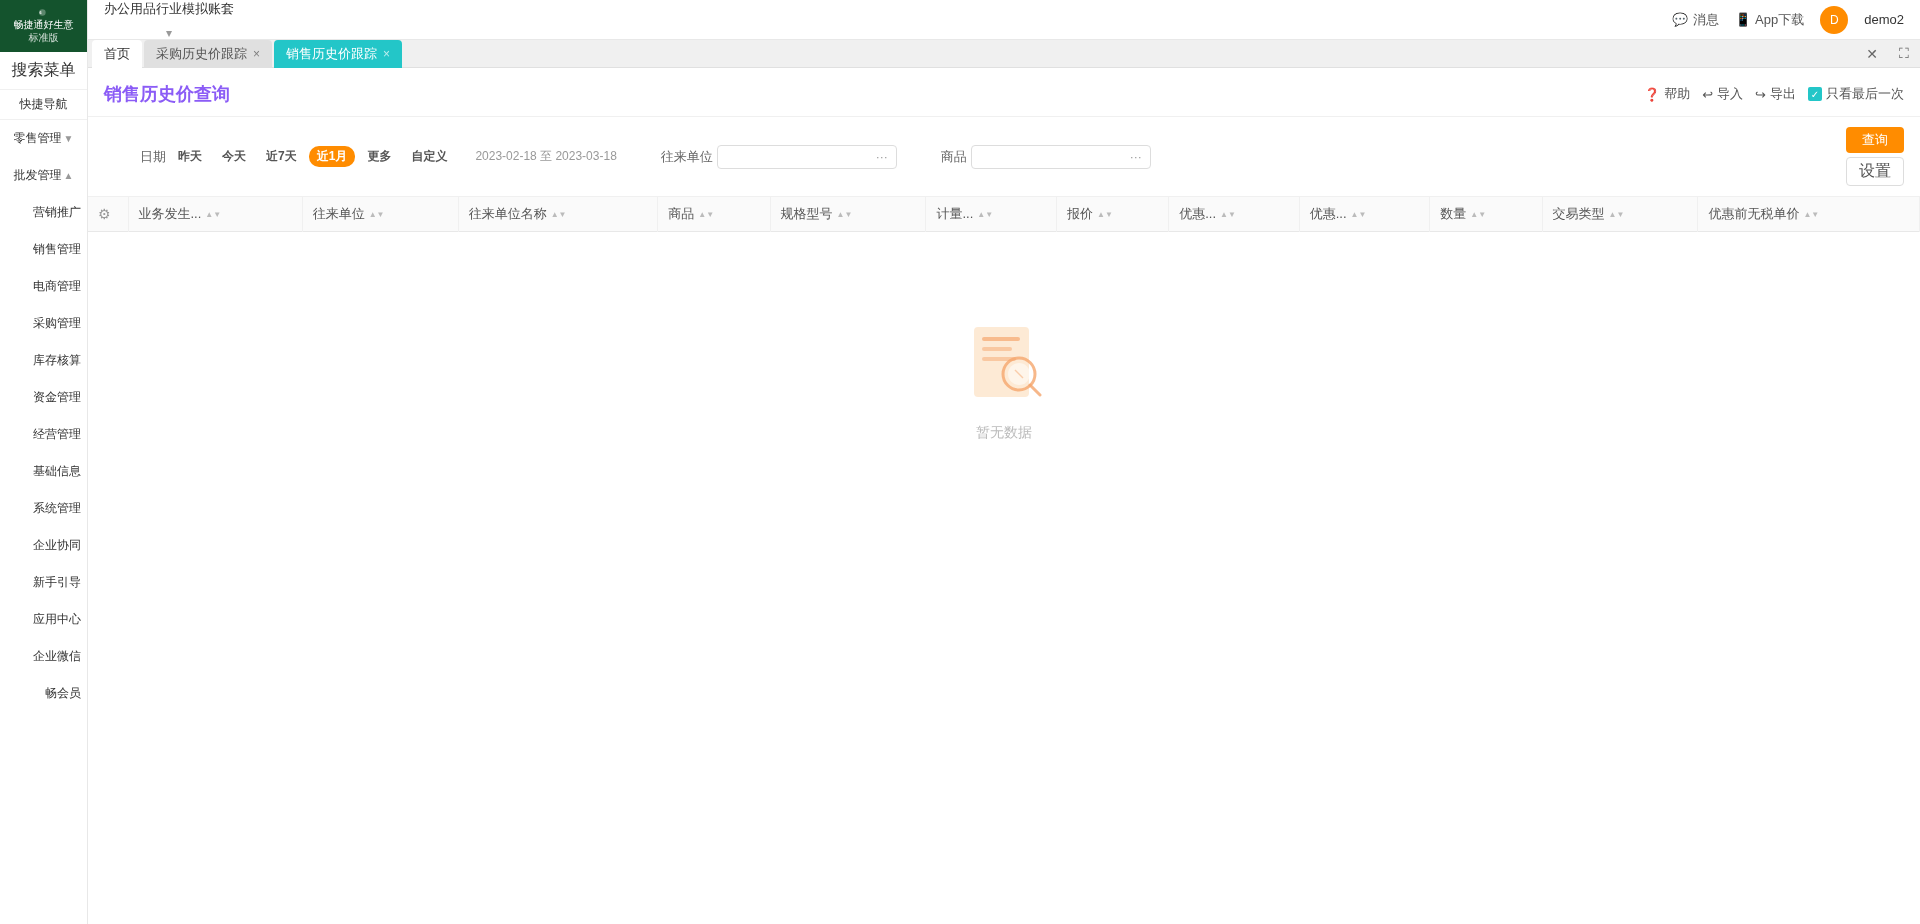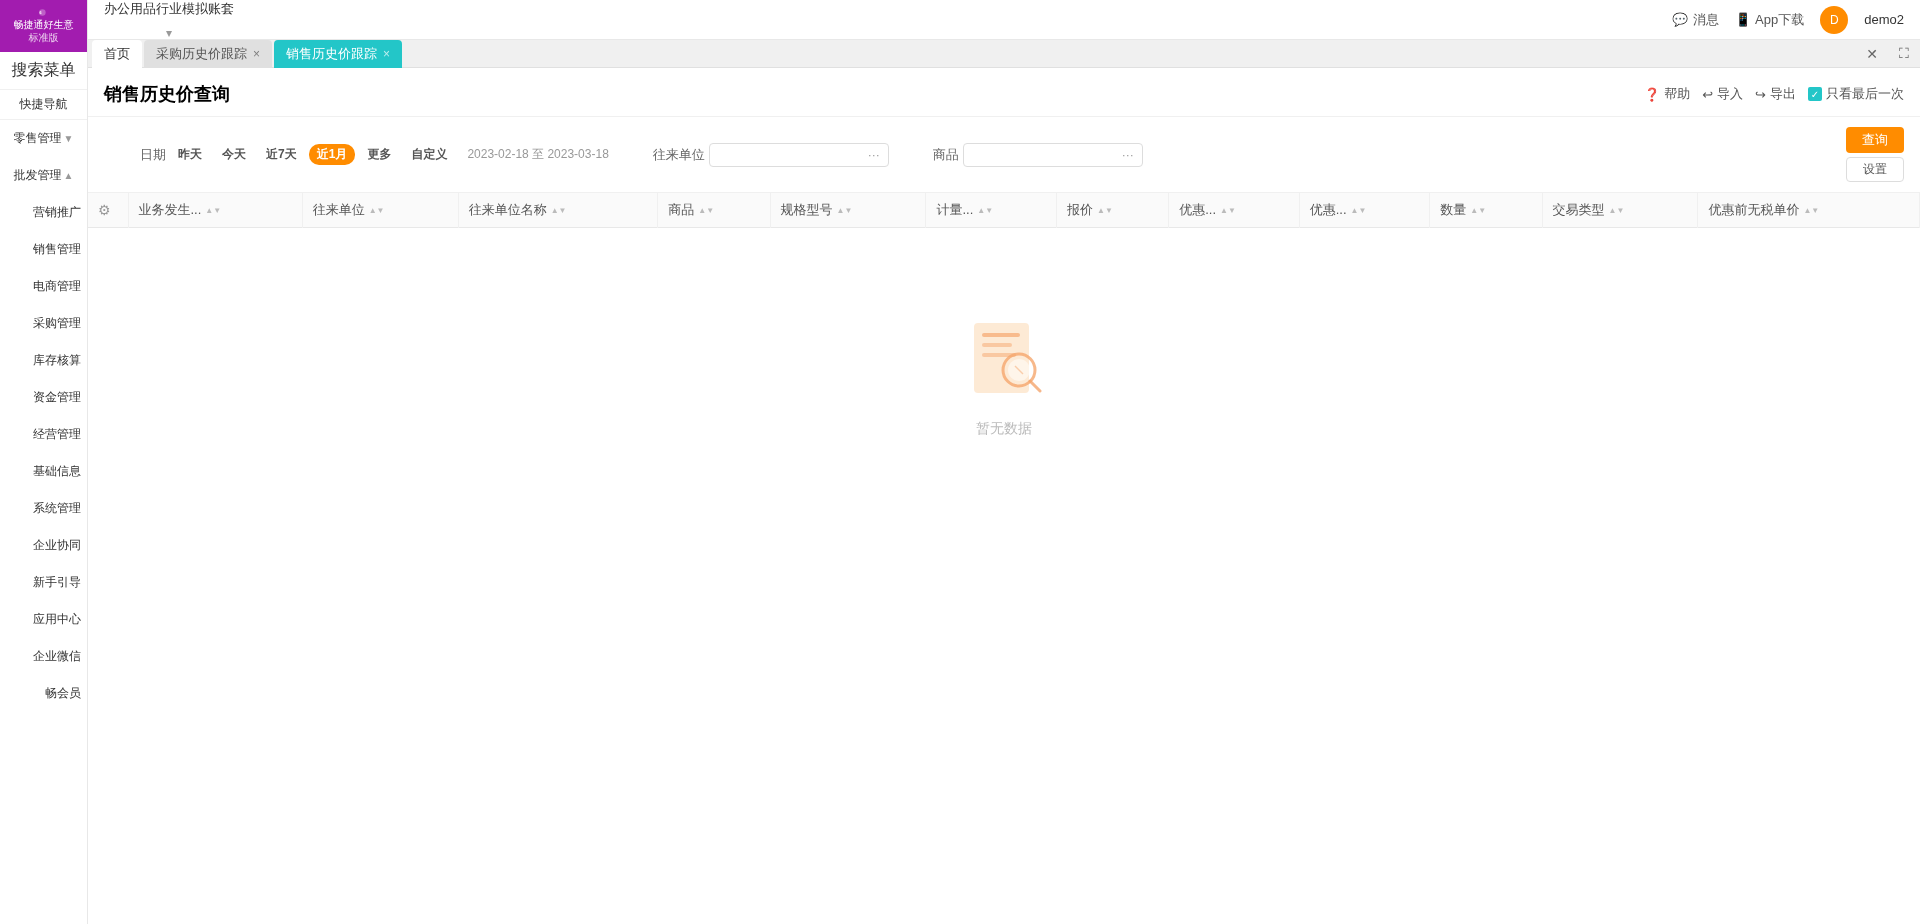--- a/index.html
+++ b/index.html
@@ -10,21 +10,21 @@
       width: 88px;
       background: #fff;
       display: flex;
       flex-direction: column;
       border-right: 1px solid #e8e8e8;
       flex-shrink: 0;
       height: 100%;
       overflow-y: auto;
     }
     .sidebar-logo {
-      background: #a21caf;
+      background: #14532d;
       padding: 8px 4px;
       text-align: center;
       color: #fff;
       font-size: 11px;
       line-height: 1.3;
       height: 52px;
       display: flex;
       flex-direction: column;
       align-items: center;
       justify-content: center;
@@ -203,21 +203,21 @@
     .page-header {
       padding: 14px 16px 10px;
       border-bottom: 1px solid #f0f0f0;
       display: flex;
       align-items: center;
       justify-content: space-between;
     }
     .page-title {
       font-size: 18px;
       font-weight: 600;
-      color: #000000;
+      color: #8b5cf6;
     }
     .page-header-actions {
       display: flex;
       align-items: center;
       gap: 12px;
     }
     .header-action-btn {
       display: flex;
       align-items: center;
       gap: 4px;
@@ -279,21 +279,21 @@
       cursor: pointer;
       color: #555;
     }
     .date-option.active {
       background: #ff8c00;
       color: #fff;
     }
     .date-range-text {
       color: #999;
       font-size: 12px;
-      margin-left: 4px;
+      margin-left: 12px;
     }
     .filter-field {
       display: flex;
       align-items: center;
       gap: 4px;
       margin-left: 36px;
     }
     .field-label {
       color: #666;
       font-size: 13px;
@@ -328,21 +328,21 @@
       font-size: 13px;
       cursor: pointer;
       white-space: nowrap;
     }
     .settings-btn {
       background: #fff;
       color: #555;
       border: 1px solid #ddd;
       border-radius: 4px;
       padding: 3px 12px;
-      font-size: 12px;
+      font-size: 16px;
       cursor: pointer;
       white-space: nowrap;
       text-align: center;
     }
 
     
     .table-area {
       flex: 1;
       overflow: auto;
     }

